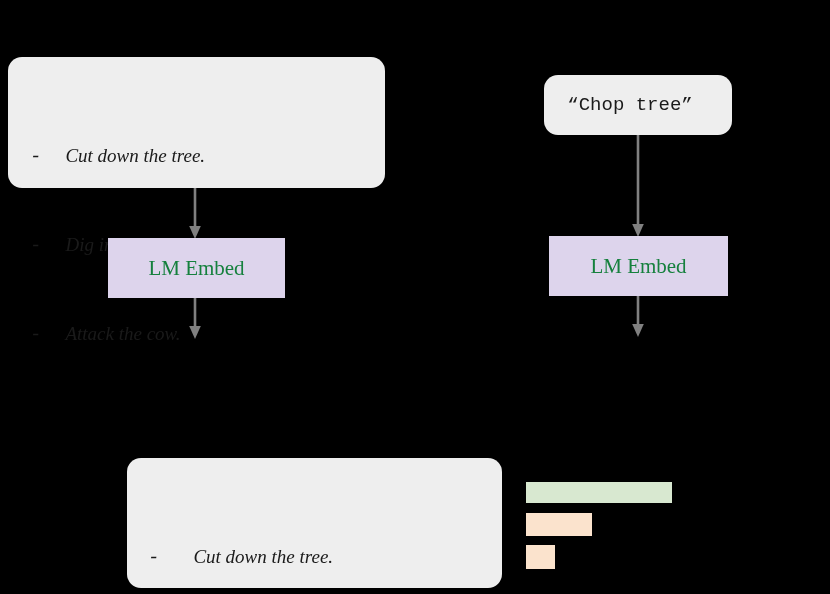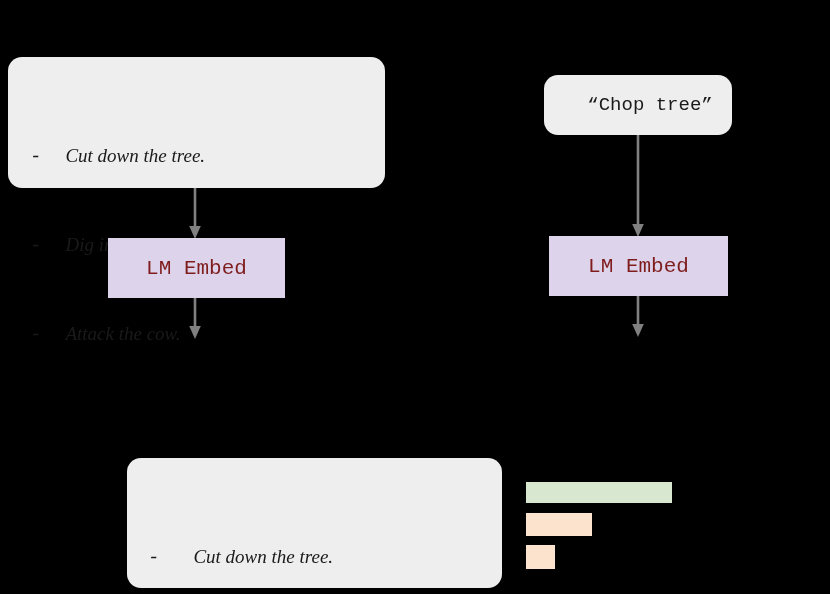--- a/index.html
+++ b/index.html
@@ -59,22 +59,22 @@
   
   .embed-box {
     position: absolute;
     background: #ddd4ec;
     display: flex;
     align-items: center;
     justify-content: center;
     box-sizing: border-box;
   }
   .embed-label {
-    font-family: Liberation Mono, monospace;
-    color: #7f1d1d;
+    font-family: Liberation Serif, serif;
+    color: #15803d;
     white-space: pre;
   }
 
   
   .arrow {
     position: absolute;
   }
 
   
   .bar {
@@ -99,21 +99,21 @@
       <span class="mono-text" style="margin-left:24px;">Dig in the grass.</span>
     </div>
     <div class="mono-row">
       <span class="mono-bullet">-</span>
       <span class="mono-text" style="margin-left:24px;">Attack the cow.</span>
     </div>
   </div>
 
   <div class="panel" style="left:544px; top:75px; width:188px; height:60px;"></div>
 
-  <div class="quote-text" style="left:556px; top:94px; width:188px; font-size:19px; line-height:23px;">“Chop tree”</div>
+  <div class="quote-text" style="left:536px; top:94px; width:188px; font-size:19px; line-height:23px;">“Chop tree”</div>
 
   <svg class="arrow" style="left:186px; top:188px; width:18px; height:52px;" viewBox="0 0 18 52" xmlns="http://www.w3.org/2000/svg">
     <line x1="9" y1="0" x2="9" y2="42" stroke="#808080" stroke-width="2.6"></line>
     <polygon points="9,51 3.2,38 14.8,38" fill="#808080"></polygon>
   </svg>
 
   <svg class="arrow" style="left:629px; top:135px; width:18px; height:103px;" viewBox="0 0 18 103" xmlns="http://www.w3.org/2000/svg">
     <line x1="9" y1="0" x2="9" y2="93" stroke="#808080" stroke-width="2.6"></line>
     <polygon points="9,102 3.2,89 14.8,89" fill="#808080"></polygon>
   </svg>

